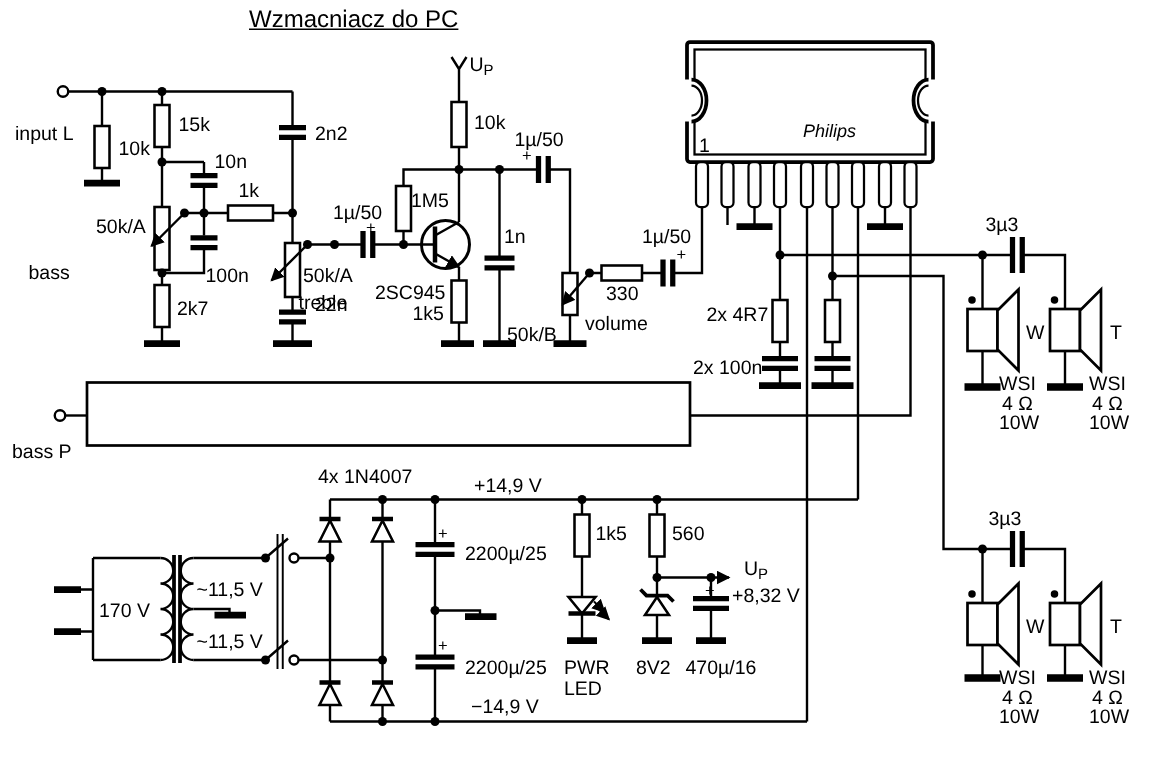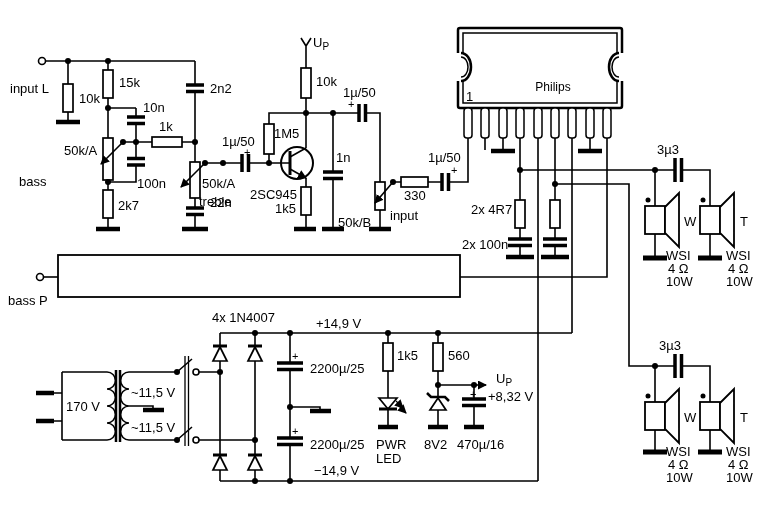--- a/index.html
+++ b/index.html
@@ -4,21 +4,21 @@
 <style>
   html,body{margin:0;padding:0;background:#fff;}
   #canvas{position:relative;width:768px;height:505px;background:#fff;
           font-family:"Liberation Sans", sans-serif;color:#000;overflow:hidden;}
   #wires{position:absolute;left:0;top:0;}
   .lbl{position:absolute;font-size:13px;line-height:1.05;white-space:nowrap;}
   .lbl.small{font-size:11px;}
   .lbl.big{font-size:16px;}
   .lbl.title{font-size:16px;text-decoration:underline;}
   .lbl.chipname{font-size:22px;font-weight:bold;letter-spacing:1px;text-align:center;width:154px;}
-  .lbl.brand{font-size:12px;text-align:center;width:180px;}
+  .lbl.brand{font-size:12px;text-align:center;width:180px;font-style:italic;}
   .sub{font-size:10px;position:relative;top:3px;}
 </style>
 </head>
 <body>
 
 <div id="canvas">
 
 <svg id="wires" width="768" height="505" viewBox="0 0 768 505" stroke="#000" stroke-width="1.6" fill="none">
   <defs>
     <marker id="ah" markerUnits="userSpaceOnUse" markerWidth="11" markerHeight="10" refX="8" refY="4.5" orient="auto">
@@ -224,20 +224,21 @@
     <circle cx="388" cy="333" r="3"></circle>
         <circle cx="438" cy="333" r="3"></circle>
     <circle cx="255" cy="481" r="3"></circle>
         <circle cx="290" cy="481" r="3"></circle>
     <circle cx="290" cy="407" r="3"></circle>
         <circle cx="438" cy="385" r="3"></circle>
     <circle cx="474" cy="385" r="3"></circle>
   </g>
 </svg>
 
+<div class="lbl title" style="left:166px;top:6px">Wzmacniacz do PC</div>
 <div class="lbl" style="left:10px;top:82px">input L</div>
 <div class="lbl" style="left:79px;top:92px">10k</div>
 <div class="lbl" style="left:119px;top:76px">15k</div>
 <div class="lbl" style="left:143px;top:101px">10n</div>
 <div class="lbl" style="left:210px;top:82px">2n2</div>
 <div class="lbl" style="left:159px;top:120px">1k</div>
 <div class="lbl" style="left:64px;top:144px">50k/A</div>
 <div class="lbl" style="left:19px;top:175px">bass</div>
 <div class="lbl" style="left:137px;top:177px">100n</div>
 <div class="lbl" style="left:118px;top:199px">2k7</div>
@@ -246,21 +247,21 @@
 <div class="lbl" style="left:199px;top:195px">treble</div>
 <div class="lbl" style="left:210px;top:196px">22n</div>
 <div class="lbl" style="left:313px;top:36px"><span>U</span><span class="sub">P</span></div>
 <div class="lbl" style="left:316px;top:75px">10k</div>
 <div class="lbl" style="left:343px;top:86px">1µ/50</div>
 <div class="lbl" style="left:274px;top:127px">1M5</div>
 <div class="lbl" style="left:250px;top:188px">2SC945</div>
 <div class="lbl" style="left:336px;top:151px">1n</div>
 <div class="lbl" style="left:275px;top:202px">1k5</div>
 <div class="lbl" style="left:338px;top:216px">50k/B</div>
-<div class="lbl" style="left:390px;top:209px">input</div>
+<div class="lbl" style="left:390px;top:209px">volume</div>
 <div class="lbl" style="left:404px;top:189px">330</div>
 <div class="lbl" style="left:428px;top:151px">1µ/50</div>
 <div class="lbl brand" style="left:463px;top:81px">Philips</div>
 <div class="lbl" style="left:466px;top:90px">1</div>
 <div class="lbl" style="left:471px;top:203px">2x 4R7</div>
 <div class="lbl" style="left:462px;top:238px">2x 100n</div>
 <div class="lbl" style="left:657px;top:143px">3µ3</div>
 <div class="lbl" style="left:659px;top:339px">3µ3</div>
 <div class="lbl" style="left:684px;top:215px">W</div>
 <div class="lbl" style="left:740px;top:215px">T</div>

